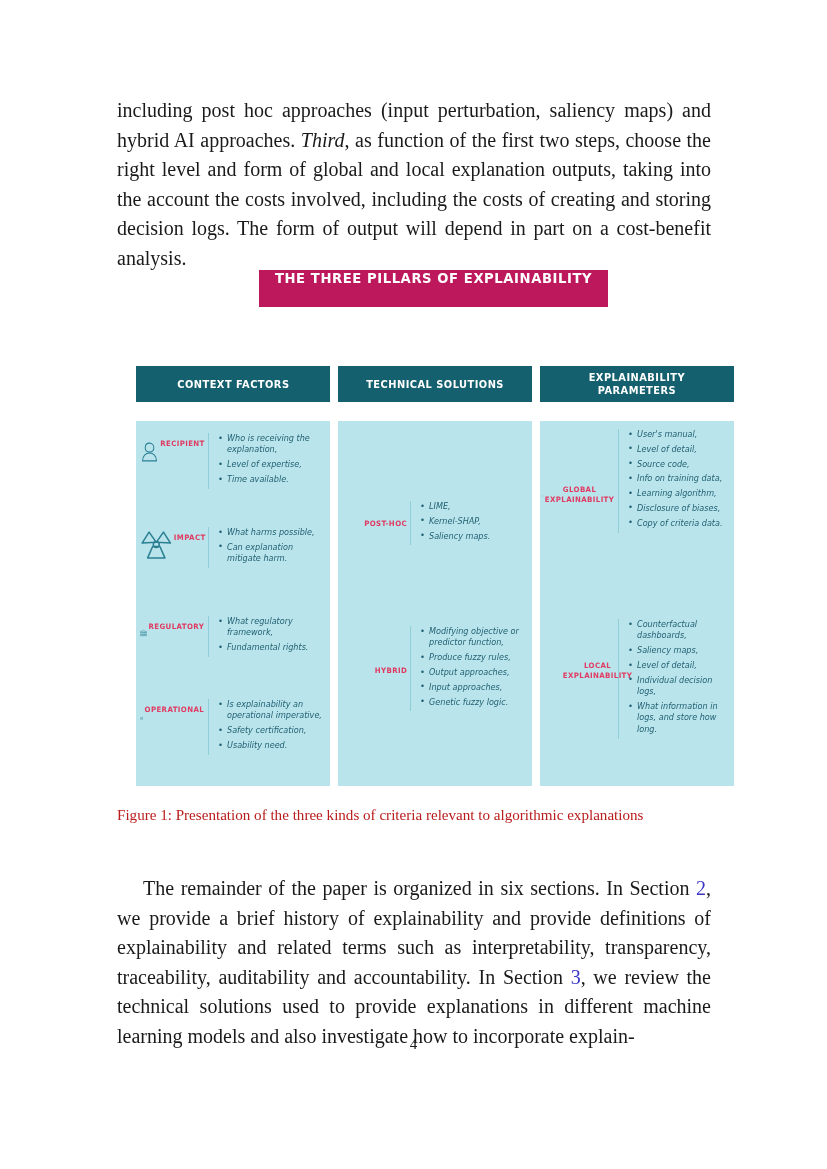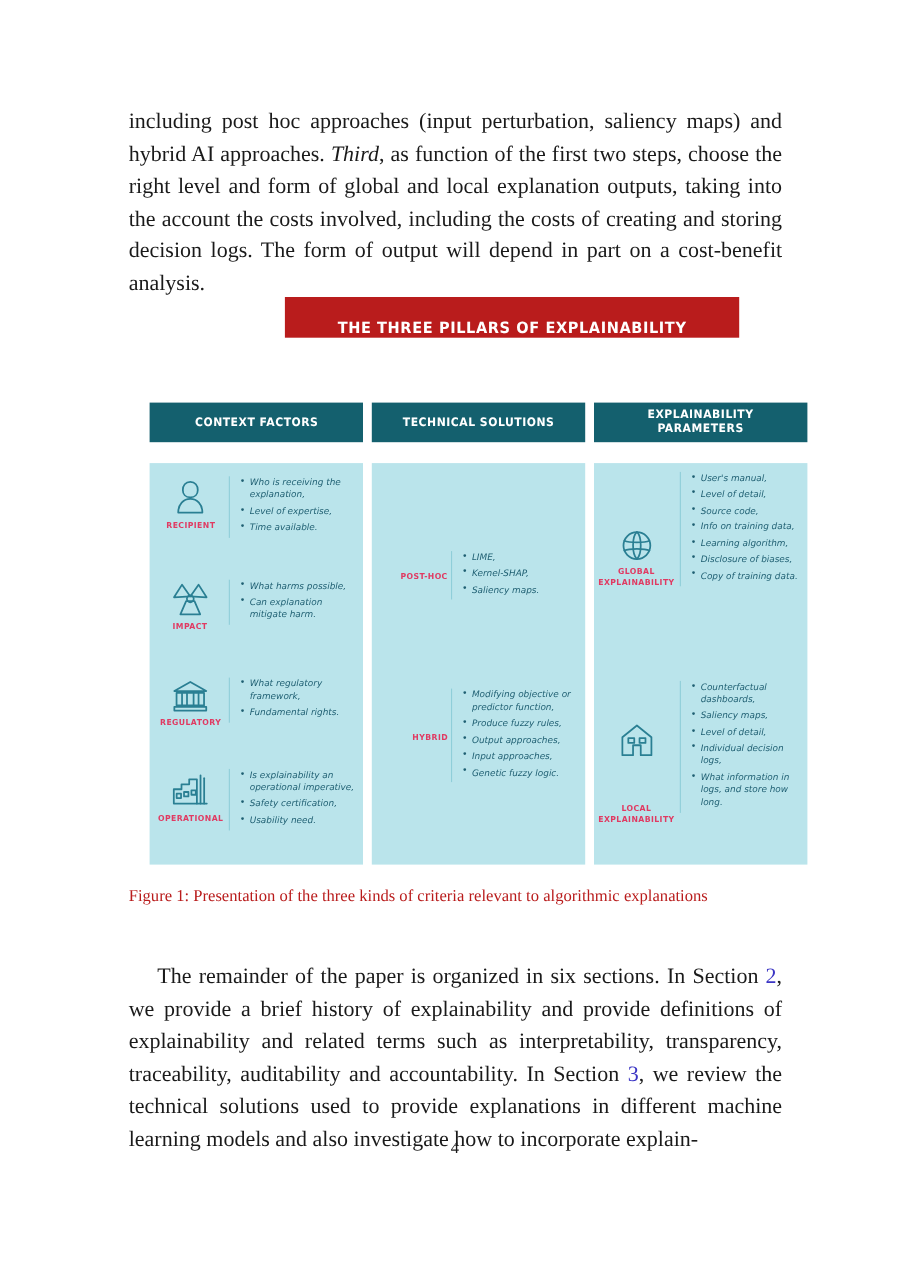--- a/index.html
+++ b/index.html
@@ -65,25 +65,25 @@
     left: 136px;
     top: 270px;
     width: 598px;
     height: 505px;
   }
 
   .fig-title-bar {
     position: absolute;
     left: 123px;
     top: 0px;
-    width: 413px;
+    width: 349px;
     height: 37px;
-    background: #b91c1c;
+    background: #be185d;
     display: flex;
-    align-items: flex-end;
+    align-items: flex-start;
     justify-content: center;
   }
   .fig-title-bar .txt {
     font-family: "DejaVu Sans", sans-serif;
     font-weight: bold;
     font-size: 14.2px;
     letter-spacing: 0.6px;
     color: #ffffff;
     transform: scaleX(0.93);
   }
@@ -139,22 +139,21 @@
   
   .group {
     position: absolute;
     display: flex;
     align-items: flex-start;
   }
   .group-icon {
     width: 66px;
     flex: 0 0 66px;
     display: flex;
-    flex-direction: column;
-    align-items: center;
+    flex-direction: row;
     justify-content: center;
     padding-top: 2px;
   }
   .group-icon svg { display: block; }
   .group-label {
     font-family: "DejaVu Sans", sans-serif;
     font-weight: bold;
     font-size: 7.4px;
     letter-spacing: 0.4px;
     color: #e03a62;
@@ -370,21 +369,21 @@
               <div class="group-label"><span>GLOBAL</span><br><span>EXPLAINABILITY</span></div>
             </div>
             <div class="group-list">
               <ul>
                 <li>User's manual,</li>
                 <li>Level of detail,</li>
                 <li>Source code,</li>
                 <li>Info on training data,</li>
                 <li>Learning algorithm,</li>
                 <li>Disclosure of biases,</li>
-                <li>Copy of training data.</li>
+                <li>Copy of criteria data.</li>
               </ul>
             </div>
           </div>
 
           <div class="group" style="left:2px; top:198px; width:190px;">
             <div class="group-icon" style="width:74px; flex:0 0 74px; justify-content:center; padding-top:38px;gap:37px;">
               <svg width="32" height="32" viewBox="0 0 32 32">
                 <path class="icon-stroke" d="M16 2.5 L29.2 13.2 L29.2 29.5 L19.5 29.5 L19.5 20.5 L12.5 20.5 L12.5 29.5 L2.8 29.5 L2.8 13.2 Z"></path>
                 <rect class="icon-stroke" x="8.2" y="14.0" width="5.4" height="4.4"></rect>
                 <rect class="icon-stroke" x="18.4" y="14.0" width="5.4" height="4.4"></rect>

